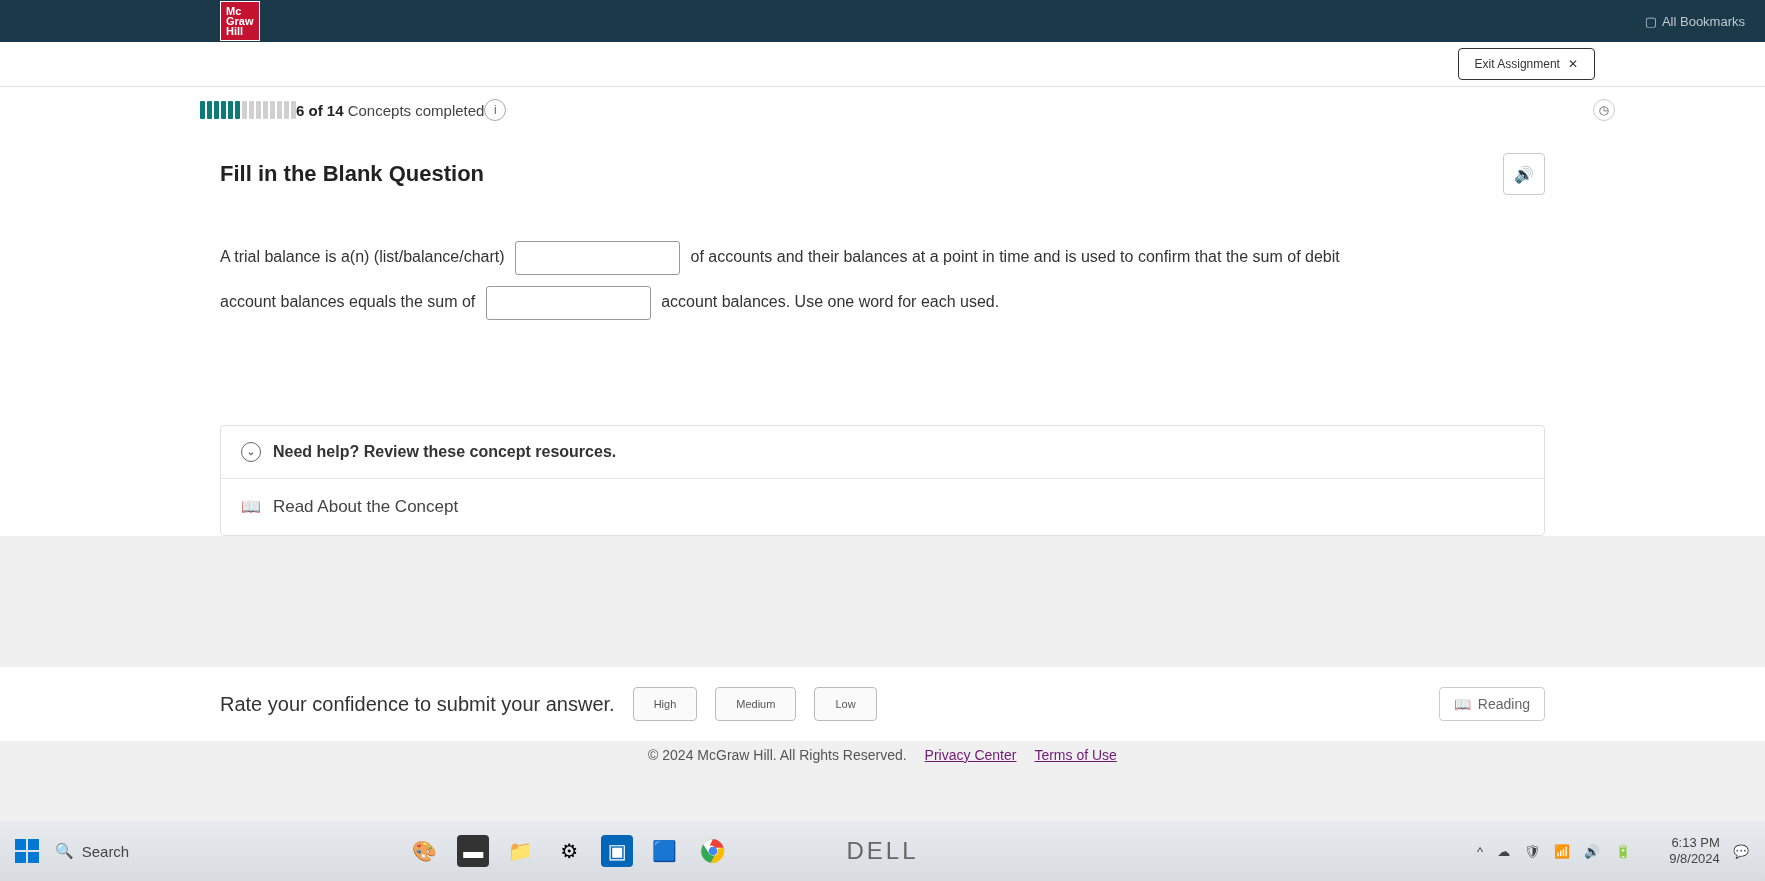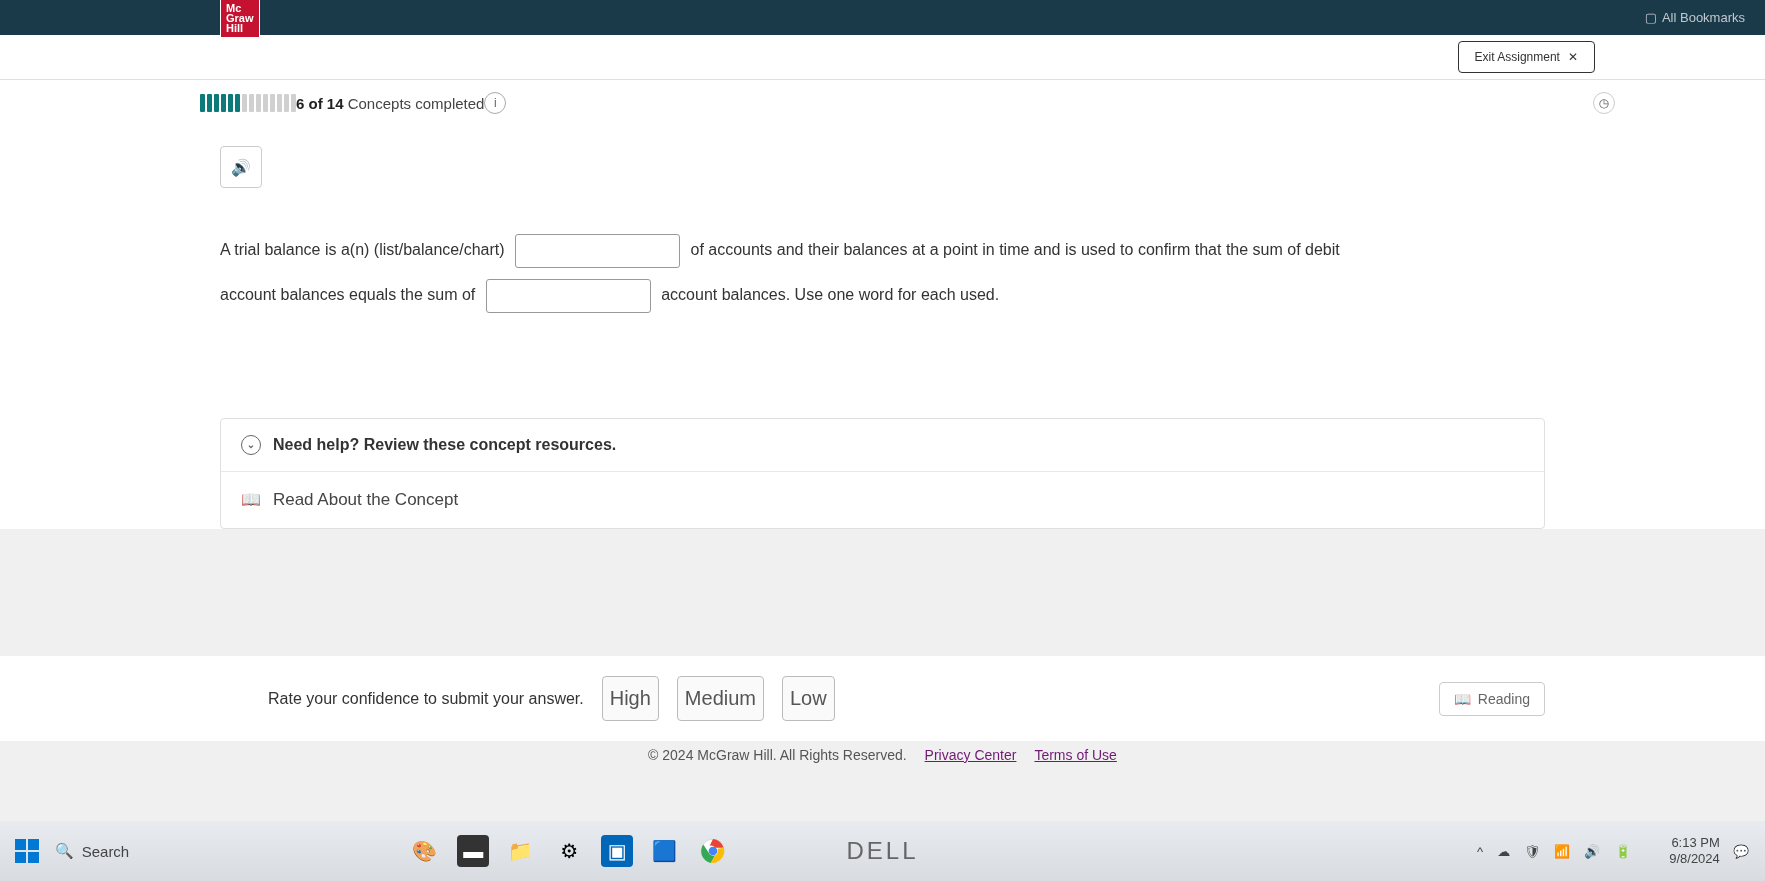--- a/index.html
+++ b/index.html
@@ -1,19 +1,19 @@
 <!DOCTYPE html>
 <html><head>
   <meta charset="utf-8">
   <style>
     * { margin: 0; padding: 0; box-sizing: border-box; font-family: 'Segoe UI', Arial, sans-serif; }
     body { background: #f0f0f0; width: 1765px; height: 881px; overflow: hidden; position: relative; }
     
     .browser-chrome {
-      height: 35px;
+      height: 42px;
       background: #1a3a4a;
       display: flex;
       align-items: center;
       justify-content: space-between;
       padding: 0 20px;
     }
     .logo-box {
       background: #c41230;
       color: #fff;
       font-weight: bold;
@@ -94,24 +94,24 @@
       padding: 18px 20px; display: flex; align-items: center; gap: 12px;
       font-size: 17px; color: #444; cursor: pointer;
     }
     .book-icon { color: #888; font-size: 16px; }
     
     .footer-rate {
       position: absolute; bottom: 140px; left: 0; right: 0;
       padding: 20px 220px; display: flex; align-items: center; gap: 18px;
       background: #fff;
     }
-    .rate-label { font-size: 16px; color: #333; margin-left: 48px; }
+    .rate-label { font-size: 20px; color: #333; }
     .rate-btn {
-      padding: 10px 7px; border: 1px solid #bbb; background: #fafafa;
-      border-radius: 4px; font-size: 20px; color: #555; cursor: pointer;
+      padding: 10px 20px; border: 1px solid #bbb; background: #fafafa;
+      border-radius: 4px; font-size: 11px; color: #555; cursor: pointer;
     }
     .reading-btn {
       margin-left: auto; padding: 8px 14px; border: 1px solid #ccc;
       background: #fff; border-radius: 4px; display: flex; align-items: center;
       gap: 6px; color: #666; font-size: 14px;
     }
     
     .copyright-row {
       position: absolute; bottom: 110px; left: 0; right: 0;
       padding: 8px 0; text-align: center; font-size: 14px; color: #555;
@@ -183,20 +183,21 @@
     <span class="bold">6 of 14</span><span> Concepts completed</span>
   </div>
   <span class="info-icon">i</span>
   <div class="top-right-icons">
     <span class="clock-icon" style="border:1px solid #ccc;">◷</span>
   </div>
 </div>
 
 <div class="main-content">
   <div class="question-header">
+    <h2 class="question-title">Fill in the Blank Question</h2>
     <div class="audio-box">
       <span>🔊</span>
     </div>
   </div>
 
   <div class="question-body">
     <span>A trial balance is a(n) (list/balance/chart)</span>
     <input class="blank-input" value="" style="">
     <span>of accounts and their balances at a point in time and is used to confirm that the sum of debit</span>
     <br>

